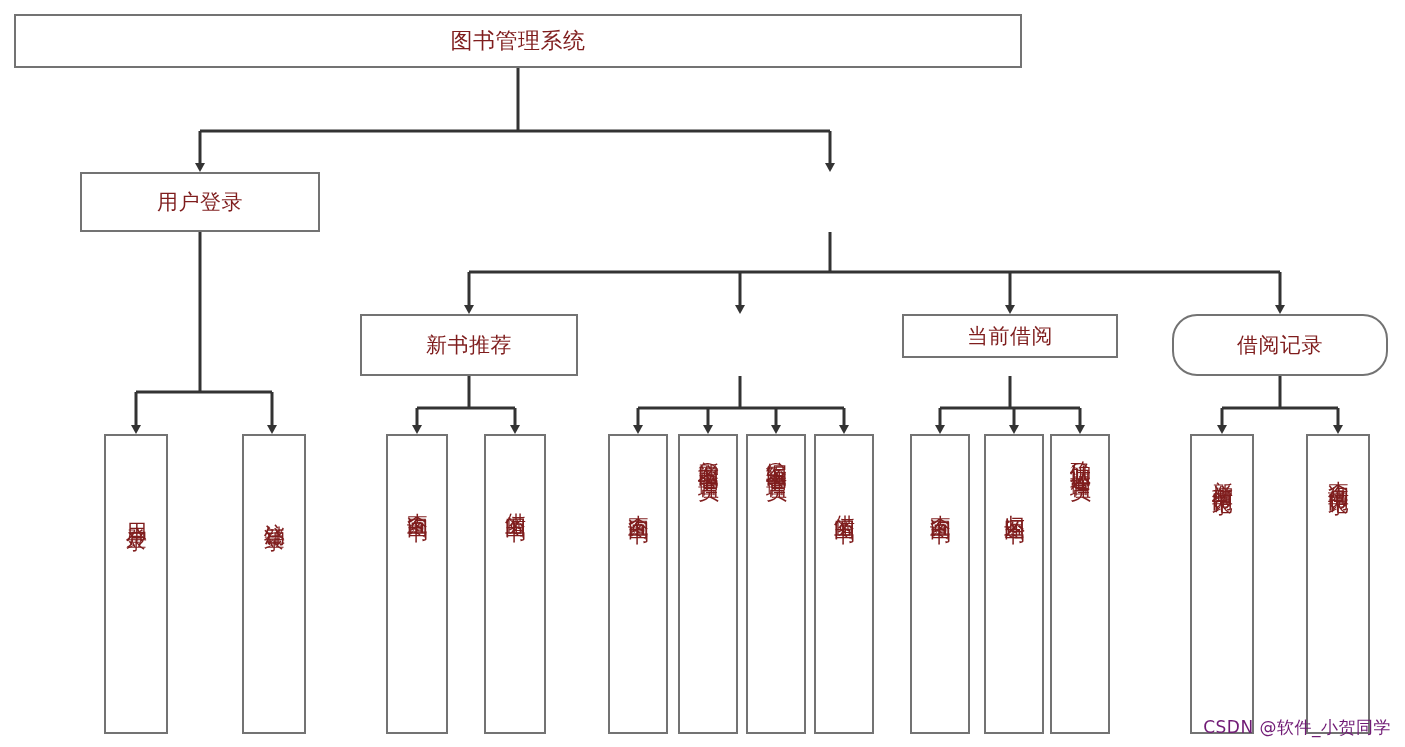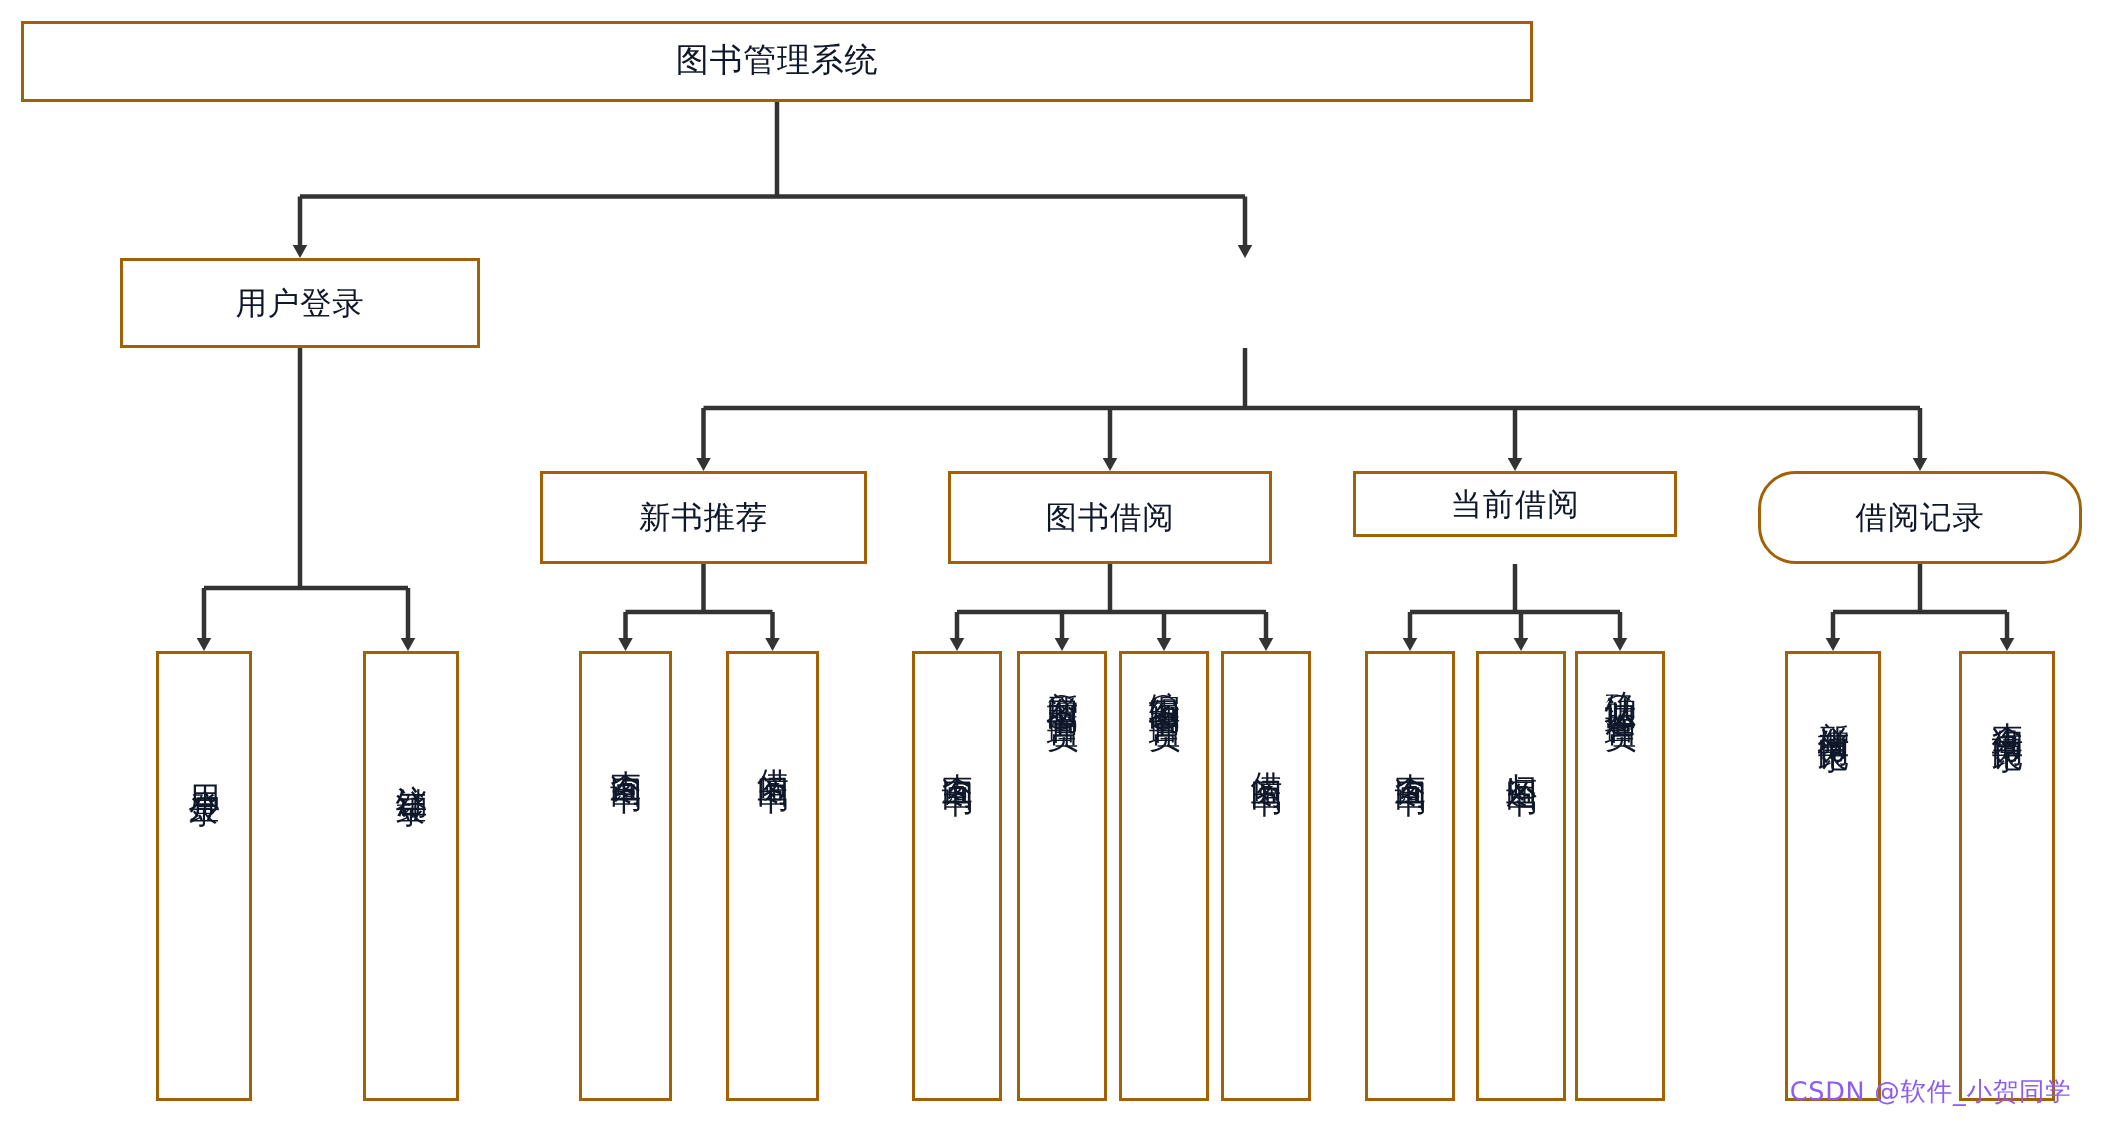--- a/index.html
+++ b/index.html
@@ -23,25 +23,25 @@
     left: 0;
     top: 0;
     width: 1405px;
     height: 747px;
     pointer-events: none;
   }
   .node {
     position: absolute;
     box-sizing: border-box;
     background: #ffffff;
-    border: 2px solid #a16207;
+    border: 2px solid #737373;
     display: flex;
     align-items: center;
     justify-content: center;
-    color: #0f172a;
+    color: #7f1d1d;
   }
   .node .label {
     display: block;
     text-align: center;
     line-height: 1.05;
     white-space: nowrap;
   }
   .node.horiz .label {
     font-size: 21px;
     letter-spacing: 0.5px;
@@ -58,24 +58,24 @@
   .node.vert .label {
     writing-mode: vertical-rl;
     text-orientation: upright;
     font-size: 21px;
     line-height: 1.18;
     letter-spacing: 3px;
     white-space: nowrap;
   }
   .watermark {
     position: absolute;
-    right: 24px;
+    right: 14px;
     bottom: 8px;
     font-size: 17px;
-    color: #8b5cf6;
+    color: #701a75;
     letter-spacing: 0.5px;
     white-space: nowrap;
     font-family: "DejaVu Sans", "Liberation Sans", sans-serif;
   }
 </style>
 </head>
 <body>
 
 <div id="canvas">
 
@@ -136,23 +136,20 @@
     <span class="label">图书管理系统</span>
   </div>
 
   <div class="node horiz" style="left:80px; top:172px; width:240px; height:60px;">
     <span class="label">用户登录</span>
   </div>
 
   <div class="node horiz" style="left:360px; top:314px; width:218px; height:62px;">
     <span class="label">新书推荐</span>
   </div>
-  <div class="node horiz" style="left:632px; top:314px; width:216px; height:62px;">
-    <span class="label">图书借阅</span>
-  </div>
   <div class="node horiz" style="left:902px; top:314px; width:216px; height:44px;">
     <span class="label">当前借阅</span>
   </div>
   <div class="node horiz" style="left:1172px; top:314px; width:216px; height:62px;border-radius:25px;">
     <span class="label">借阅记录</span>
   </div>
 
   <div class="node vert" style="left:104px; top:434px; width:64px; height:300px; padding-top:70px;">
     <span class="label">用户登录</span>
   </div>

